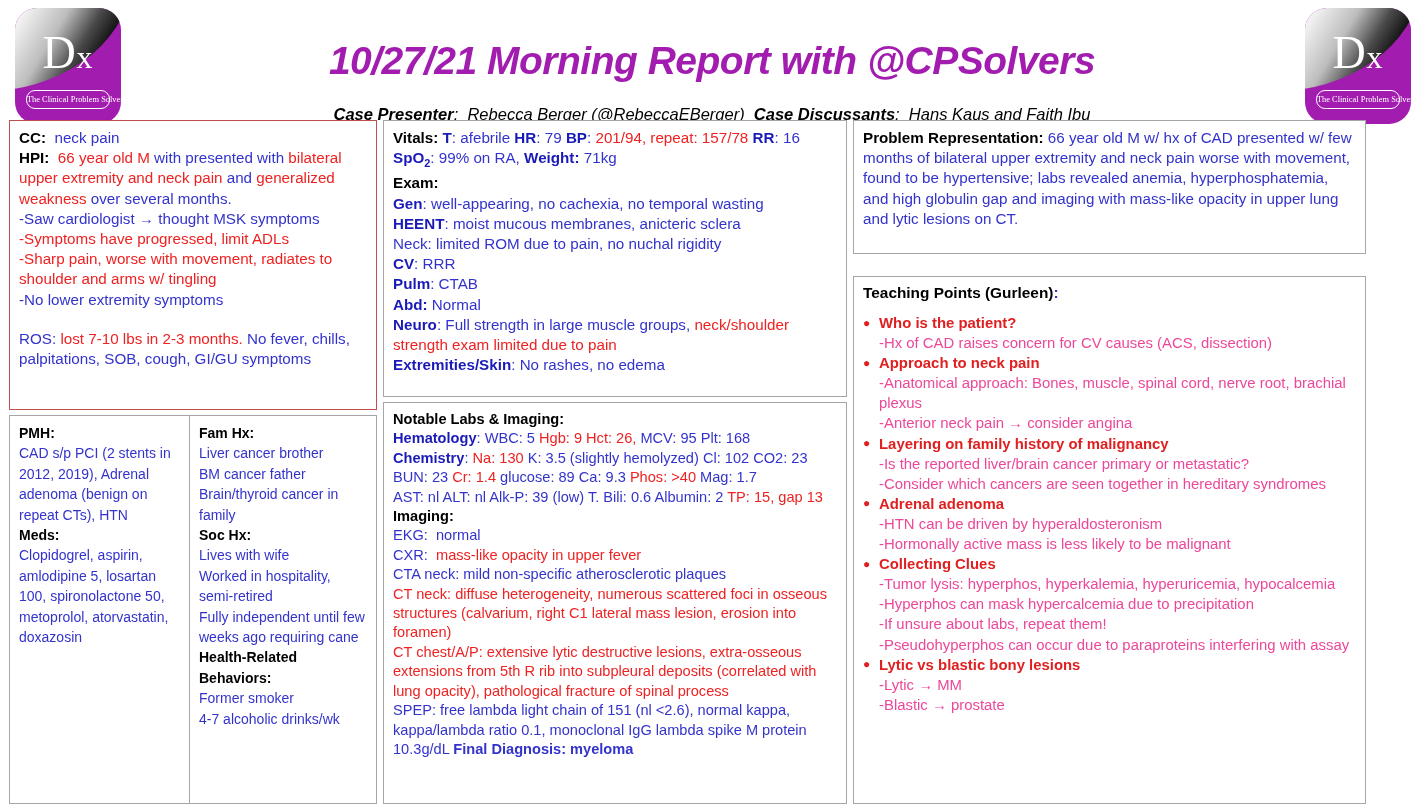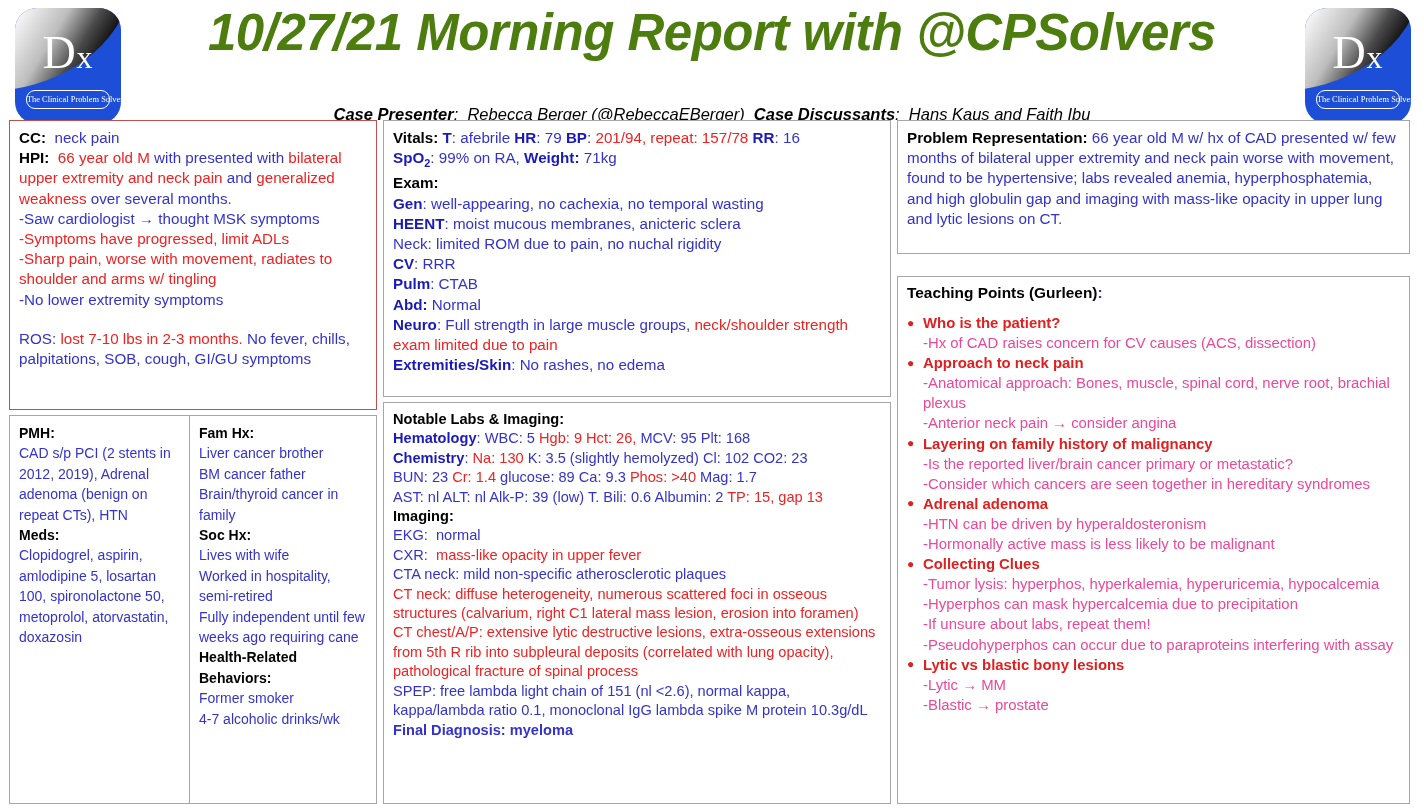--- a/index.html
+++ b/index.html
@@ -27,21 +27,21 @@
     left: 0; top: 0;
     width: 1424px;
     height: 118px;
   }
   .logo {
     position: absolute;
     top: 8px;
     width: 106px;
     height: 116px;
     border-radius: 22px;
-    background: #1d4ed8;
+    background: #a21caf;
     overflow: hidden;
   }
   .logo.left { left: 15px; }
   .logo.right { left: 1305px; }
   .logo .swoosh {
     position: absolute;
     left: -34%; top: -46%;
     width: 150%; height: 110%;
     background: linear-gradient(128deg, #ffffff 0%, #f2f2f2 34%, #bdbdbd 52%, #4a4a4a 66%, #0b0b0b 78%);
     border-radius: 0 0 90% 14%;
@@ -72,28 +72,28 @@
     font-size: 8.4px;
     line-height: 17px;
     text-align: center;
     white-space: nowrap;
     z-index: 3;
   }
   .title {
     position: absolute;
     left: 150px;
     right: 150px;
-    top: 8px;
+    top: 36px;
     text-align: center;
-    font-size: 51px;
+    font-size: 39px;
     font-weight: bold;
     font-style: italic;
     line-height: 50px;
     letter-spacing: -0.5px;
-    color: #4d7c0f;
+    color: #a21caf;
   }
   .subtitle {
     position: absolute;
     left: 150px;
     right: 150px;
     top: 104px;
     text-align: center;
     font-size: 16.5px;
     font-style: italic;
     line-height: 20px;
@@ -105,21 +105,21 @@
   .cols {
     position: absolute;
     left: 9px;
     top: 120px;
     width: 1406px;
     height: 684px;
     display: flex;
     gap: 6px;
   }
   .col-left  { width: 368px; display: flex; flex-direction: column; gap: 5px; }
-  .col-mid   { width: 508px; display: flex; flex-direction: column; gap: 5px; }
+  .col-mid   { width: 464px; display: flex; flex-direction: column; gap: 5px; }
   .col-right { width: 513px; display: flex; flex-direction: column; gap: 22px; }
 
   .panel {
     border: 1.3px solid #a6a6a6;
     background: #ffffff;
     padding: 7px 9px 6px 9px;
     box-sizing: border-box;
     overflow: hidden;
   }
   .panel.red { border: 1.6px solid #c0504d; }

